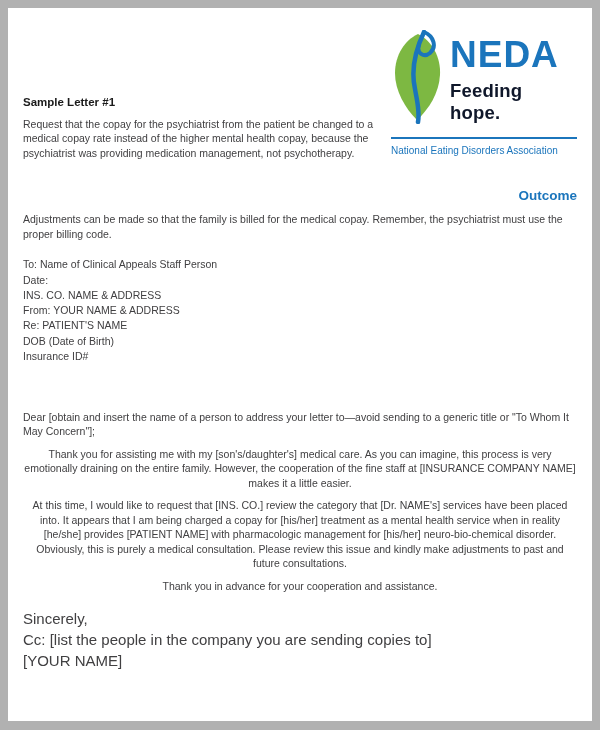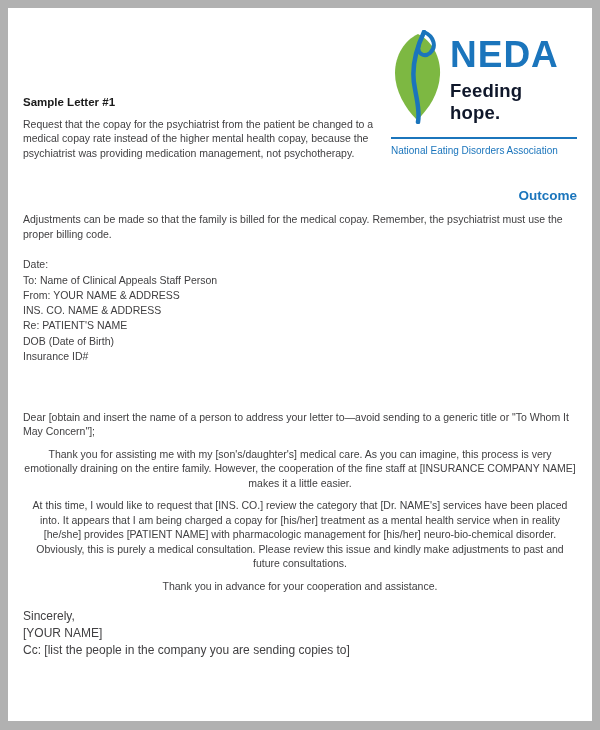--- a/index.html
+++ b/index.html
@@ -68,21 +68,21 @@
     font-size: 10.5px;
     color: #414042;
     line-height: 1.38;
   }
   .outcome-body { margin-top: 9px; }
   .meta-block { margin-top: 16px; }
   .meta-line { font-size: 10.5px; color: #414042; line-height: 1.45; }
   .salutation { margin-top: 46px; }
   .para { margin-top: 8px; text-align: center; }
   .closing-block { margin-top: 15px; }
-  .closing-line { font-size: 12px; color: #414042; line-height: 1.4; }
+  .closing-line { font-size: 15px; color: #414042; line-height: 1.4; }
 </style>
 </head>
 <body>
 
 <div class="paper">
 
   <div class="header">
     <div class="header-left">
       <div class="doc-title">Sample Letter #1</div>
       <div class="request-text">Request that the copay for the psychiatrist from the patient be changed to a medical copay rate instead of the higher mental health copay, because the psychiatrist was providing medication management, not psychotherapy.</div>
@@ -102,33 +102,33 @@
       </div>
       <div class="logo-rule"></div>
       <div class="logo-org">National Eating Disorders Association</div>
     </div>
   </div>
 
   <div class="outcome-heading">Outcome</div>
   <div class="body-text outcome-body">Adjustments can be made so that the family is billed for the medical copay. Remember, the psychiatrist must use the proper billing code.</div>
 
   <div class="meta-block">
+    <div class="meta-line">To: Name of Clinical Appeals Staff Person</div>
     <div class="meta-line">Date:</div>
-    <div class="meta-line">To: Name of Clinical Appeals Staff Person</div>
+    <div class="meta-line">INS. CO. NAME &amp; ADDRESS</div>
     <div class="meta-line">From: YOUR NAME &amp; ADDRESS</div>
-    <div class="meta-line">INS. CO. NAME &amp; ADDRESS</div>
     <div class="meta-line">Re: PATIENT'S NAME</div>
     <div class="meta-line">DOB (Date of Birth)</div>
     <div class="meta-line">Insurance ID#</div>
   </div>
 
   <div class="body-text salutation">Dear [obtain and insert the name of a person to address your letter to—avoid sending to a generic title or "To Whom It May Concern"];</div>
   <div class="body-text para">Thank you for assisting me with my [son's/daughter's] medical care. As you can imagine, this process is very emotionally draining on the entire family. However, the cooperation of the fine staff at [INSURANCE COMPANY NAME] makes it a little easier.</div>
   <div class="body-text para">At this time, I would like to request that [INS. CO.] review the category that [Dr. NAME's] services have been placed into. It appears that I am being charged a copay for [his/her] treatment as a mental health service when in reality [he/she] provides [PATIENT NAME] with pharmacologic management for [his/her] neuro-bio-chemical disorder. Obviously, this is purely a medical consultation. Please review this issue and kindly make adjustments to past and future consultations.</div>
   <div class="body-text para">Thank you in advance for your cooperation and assistance.</div>
 
   <div class="closing-block">
     <div class="closing-line">Sincerely,</div>
+    <div class="closing-line">Cc: [list the people in the company you are sending copies to]</div>
     <div class="closing-line">[YOUR NAME]</div>
-    <div class="closing-line">Cc: [list the people in the company you are sending copies to]</div>
   </div>
 
 </div>
 
 </body></html>

